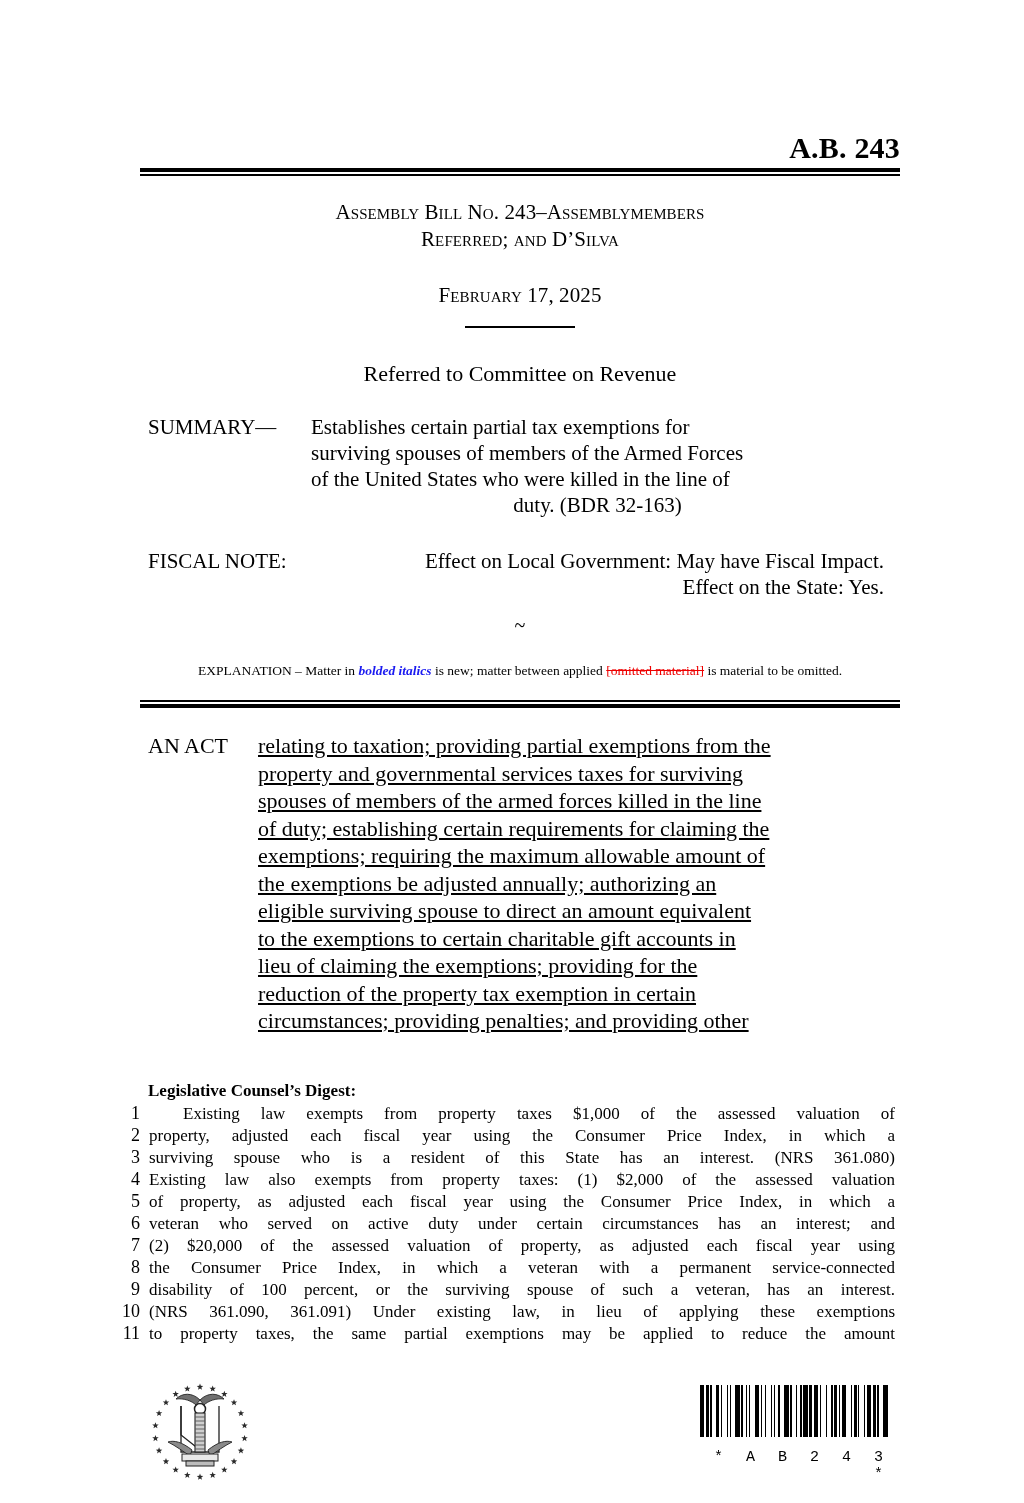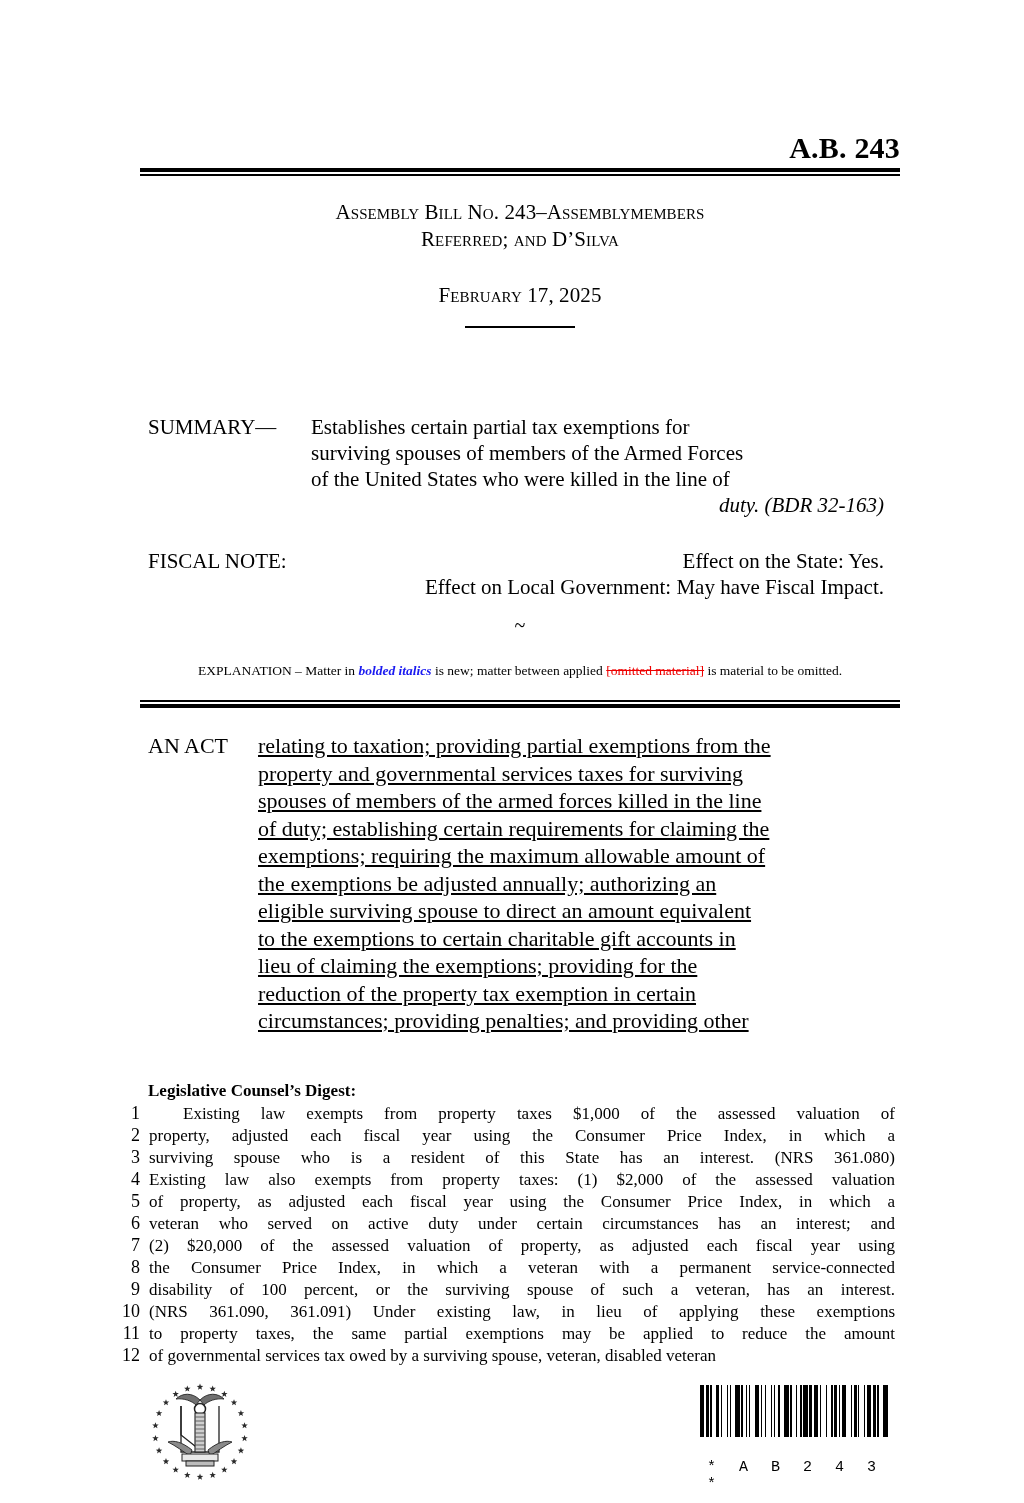--- a/index.html
+++ b/index.html
@@ -111,21 +111,21 @@
   }
 
   #summary {
     left: 148px;
     top: 414px;
     width: 736px;
   }
   #summary .body {
     margin-left: 163px;
   }
-  #summary .lastline { text-align: right; font-style: italic; }
+  #summary .lastline { text-align: center; }
 
   #fiscal {
     left: 148px;
     top: 548px;
     width: 736px;
     text-align: right;
   }
   #fiscal .body {
     margin-left: 175px;
   }
@@ -245,25 +245,25 @@
   #barcode-bars {
     height: 52px;
     display: flex;
     align-items: stretch;
   }
   #barcode-bars i {
     display: block;
     height: 100%;
   }
   #barcode-text {
-    margin-top: 22px;
+    margin-top: 12px;
     font-family: "Liberation Mono", "DejaVu Sans Mono", monospace;
     font-size: 15px;
     letter-spacing: 7px;
-    text-align: left;
+    text-align: right;
     padding-left: 7px;
   }
 </style>
 </head>
 <body>
 
 <div class="page">
 
   <div class="bill-number">A.B. 243</div>
 
@@ -275,33 +275,34 @@
 
   <div class="center-block smallcaps-line" id="bill-heading">
     <div>Assembly Bill No. 243–Assemblymembers</div>
     <div>Referred; and D’Silva</div>
   </div>
 
   <div class="center-block smallcaps-line" id="bill-date">February 17, 2025</div>
 
   <div class="short-rule"></div>
 
+  <div class="center-block" id="referred">Referred to Committee on Revenue</div>
 
   <div class="hang-block" id="summary">
     <span class="lead">SUMMARY—</span>
     <span class="body">Establishes certain partial tax exemptions for</span>
     <span class="body">surviving spouses of members of the Armed Forces</span>
     <span class="body">of the United States who were killed in the line of</span>
     <span class="body lastline">duty.  (BDR 32-163)</span>
   </div>
 
   <div class="hang-block" id="fiscal">
     <span class="lead">FISCAL NOTE:  </span>
+    <span class="body">Effect on Local Government: May have Fiscal Impact.</span>
     <span class="body">Effect on the State: Yes.</span>
-    <span class="body">Effect on Local Government: May have Fiscal Impact.</span>
   </div>
 
   <div id="tilde">~</div>
 
   <div id="explanation">
     <span>EXPLANATION – Matter in </span><span class="new-matter">bolded italics</span><span> is new; matter between applied </span><span class="omitted-matter">[omitted material]</span><span> is material to be omitted.</span>
   </div>
 
   <div class="rule-double rule-triple" id="rule-mid">
     <div class="thin-a"></div>
@@ -363,24 +364,20 @@
         <div class="digest-num">9</div>
         <div class="digest-text">disability of 100 percent, or the surviving spouse of such a veteran, has an interest.</div>
       </div>
       <div class="digest-row">
         <div class="digest-num">10</div>
         <div class="digest-text">(NRS 361.090, 361.091) Under existing law, in lieu of applying these exemptions</div>
       </div>
       <div class="digest-row">
         <div class="digest-num">11</div>
         <div class="digest-text">to property taxes, the same partial exemptions may be applied to reduce the amount</div>
-      </div>
-      <div class="digest-row">
-        <div class="digest-num">12</div>
-        <div class="digest-text noj">of governmental services tax owed by a surviving spouse, veteran, disabled veteran</div>
       </div>
     </div>
 
   <div id="seal">
     <svg viewBox="0 0 104 104" width="104" height="104" aria-hidden="true">
       <g id="star-ring" fill="#2b2b2b">
           <path d="M52.00 3.60 L52.84 5.84 L55.23 5.95 L53.36 7.44 L54.00 9.75 L52.00 8.43 L50.00 9.75 L50.64 7.44 L48.77 5.95 L51.16 5.84 Z"></path>
           <path d="M64.68 5.42 L65.52 7.67 L67.91 7.77 L66.04 9.26 L66.68 11.57 L64.68 10.25 L62.68 11.57 L63.32 9.26 L61.44 7.77 L63.84 7.67 Z"></path>
           <path d="M76.33 10.74 L77.17 12.99 L79.56 13.09 L77.69 14.58 L78.33 16.89 L76.33 15.57 L74.33 16.89 L74.97 14.58 L73.10 13.09 L75.49 12.99 Z"></path>
           <path d="M86.01 19.13 L86.85 21.38 L89.24 21.48 L87.37 22.97 L88.01 25.28 L86.01 23.96 L84.01 25.28 L84.65 22.97 L82.78 21.48 L85.17 21.38 Z"></path>

